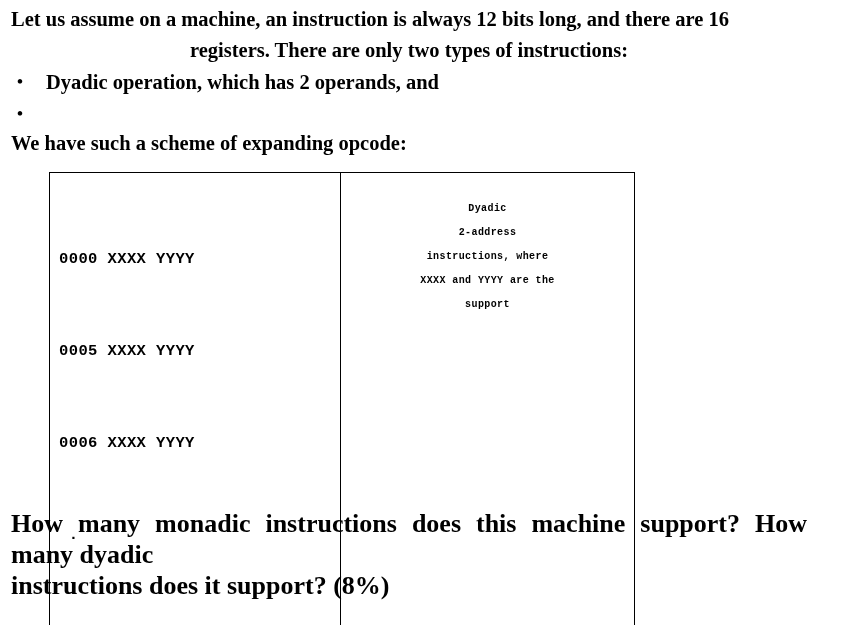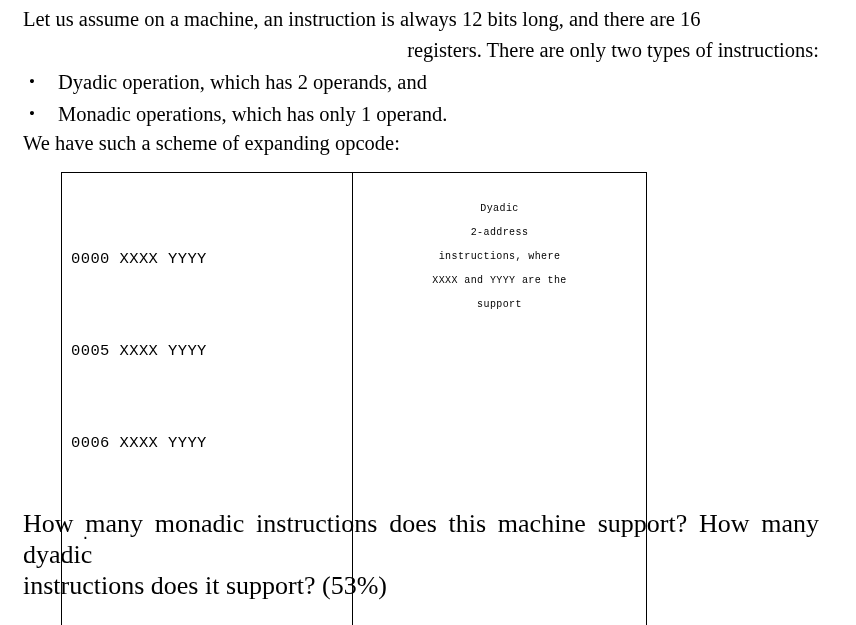--- a/index.html
+++ b/index.html
@@ -11,39 +11,40 @@
     width: 856px;
     height: 625px;
     position: relative;
     font-family: "Liberation Serif", "DejaVu Serif", serif;
     color: #000000;
     overflow: hidden;
   }
 
   .page {
     position: absolute;
-    left: 16px;
+    left: 4px;
     top: 0;
     width: 756px;
     height: 625px;
+    font-weight: bold;
   }
 
   
   .intro {
     position: absolute;
     left: 7px;
     top: 4px;
     width: 796px;
     font-size: 20.5px;
     line-height: 31px;
     text-align: justify;
     text-justify: inter-word;
   }
   .intro .lastline {
-    text-align: right;
+    text-align: center;
   }
 
   
   .bullets {
     position: absolute;
     left: 7px;
     top: 66px;
     width: 796px;
     font-size: 20.5px;
     line-height: 32px;
@@ -139,21 +140,20 @@
     <div class="lastline">registers. There are only two types of instructions:</div>
   </div>
 
   <div class="bullets">
     <div class="bullet-row">
       <span class="bullet-mark">•</span>
       <span class="bullet-text">Dyadic operation, which has 2 operands, and</span>
     </div>
     <div class="bullet-row">
       <span class="bullet-mark">•</span>
-      <span class="bullet-text">Monadic operations, which has only 1 operand.</span>
     </div>
   </div>
 
   <div class="scheme-line">We have such a scheme of expanding opcode:</div>
 
   <table class="opcode-table">
     <tbody>
       <tr>
         <td class="col-codes">
           <div class="codes-cell">
@@ -174,16 +174,16 @@
             <div class="desc-line">support</div>
           </div>
         </td>
       </tr>
 
     </tbody>
   </table>
 
   <div class="question">
     <div>How many monadic instructions does this machine support? How many dyadic</div>
-    <div class="lastline">instructions does it support? (53%)</div>
+    <div class="lastline">instructions does it support? (8%)</div>
   </div>
 
 </div>
 
 </body></html>

